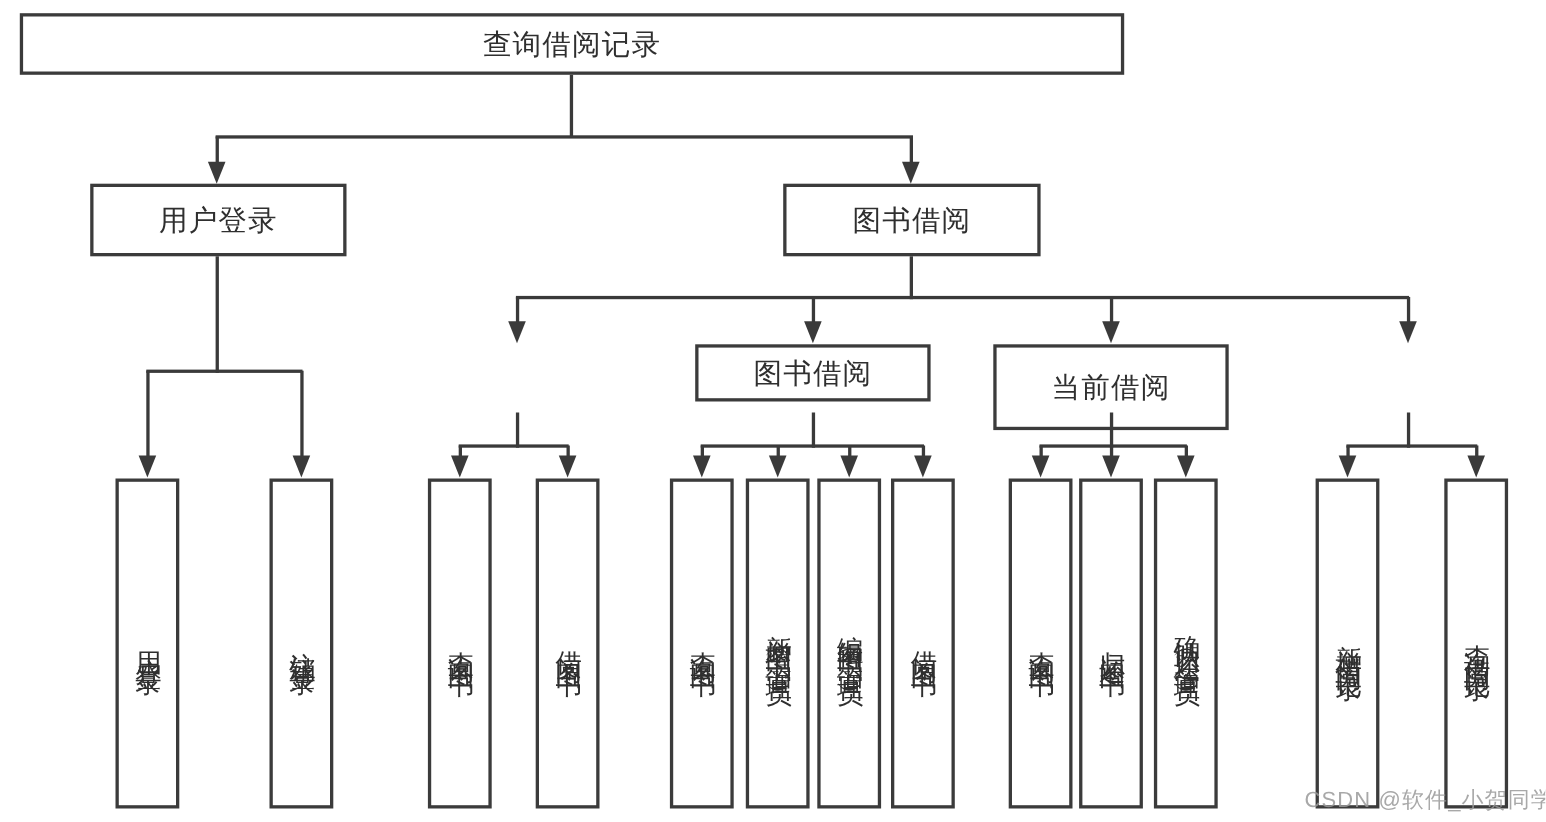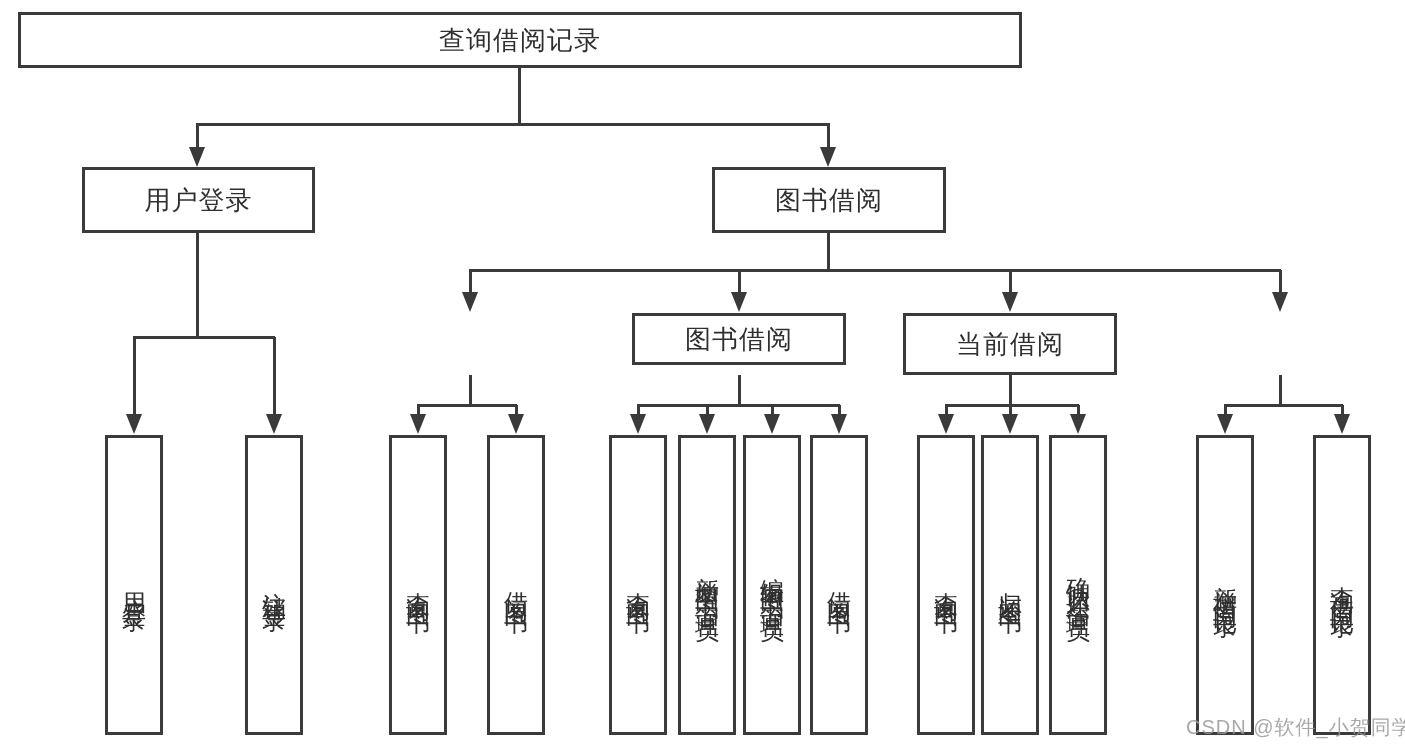--- a/index.html
+++ b/index.html
@@ -75,21 +75,21 @@
   <div class="hbox" style="left:82px;top:167px;width:233px;height:66px">
     <span class="hlabel">用户登录</span>
   </div>
   <div class="hbox" style="left:712px;top:167px;width:234px;height:66px">
     <span class="hlabel">图书借阅</span>
   </div>
 
   <div class="hbox" style="left:632px;top:313px;width:214px;height:52px">
     <span class="hlabel">图书借阅</span>
   </div>
-  <div class="hbox" style="left:903px;top:313px;width:214px;height:62px">
+  <div class="hbox" style="left:903px;top:313px;width:214px;height:78px">
     <span class="hlabel">当前借阅</span>
   </div>
 
   <div class="vbox" style="left:105px;top:435px;width:58px;height:300px">
     <span class="vlabel">用户登录</span>
   </div>
   <div class="vbox" style="left:245px;top:435px;width:58px;height:300px">
     <span class="vlabel">注销登录</span>
   </div>
 

